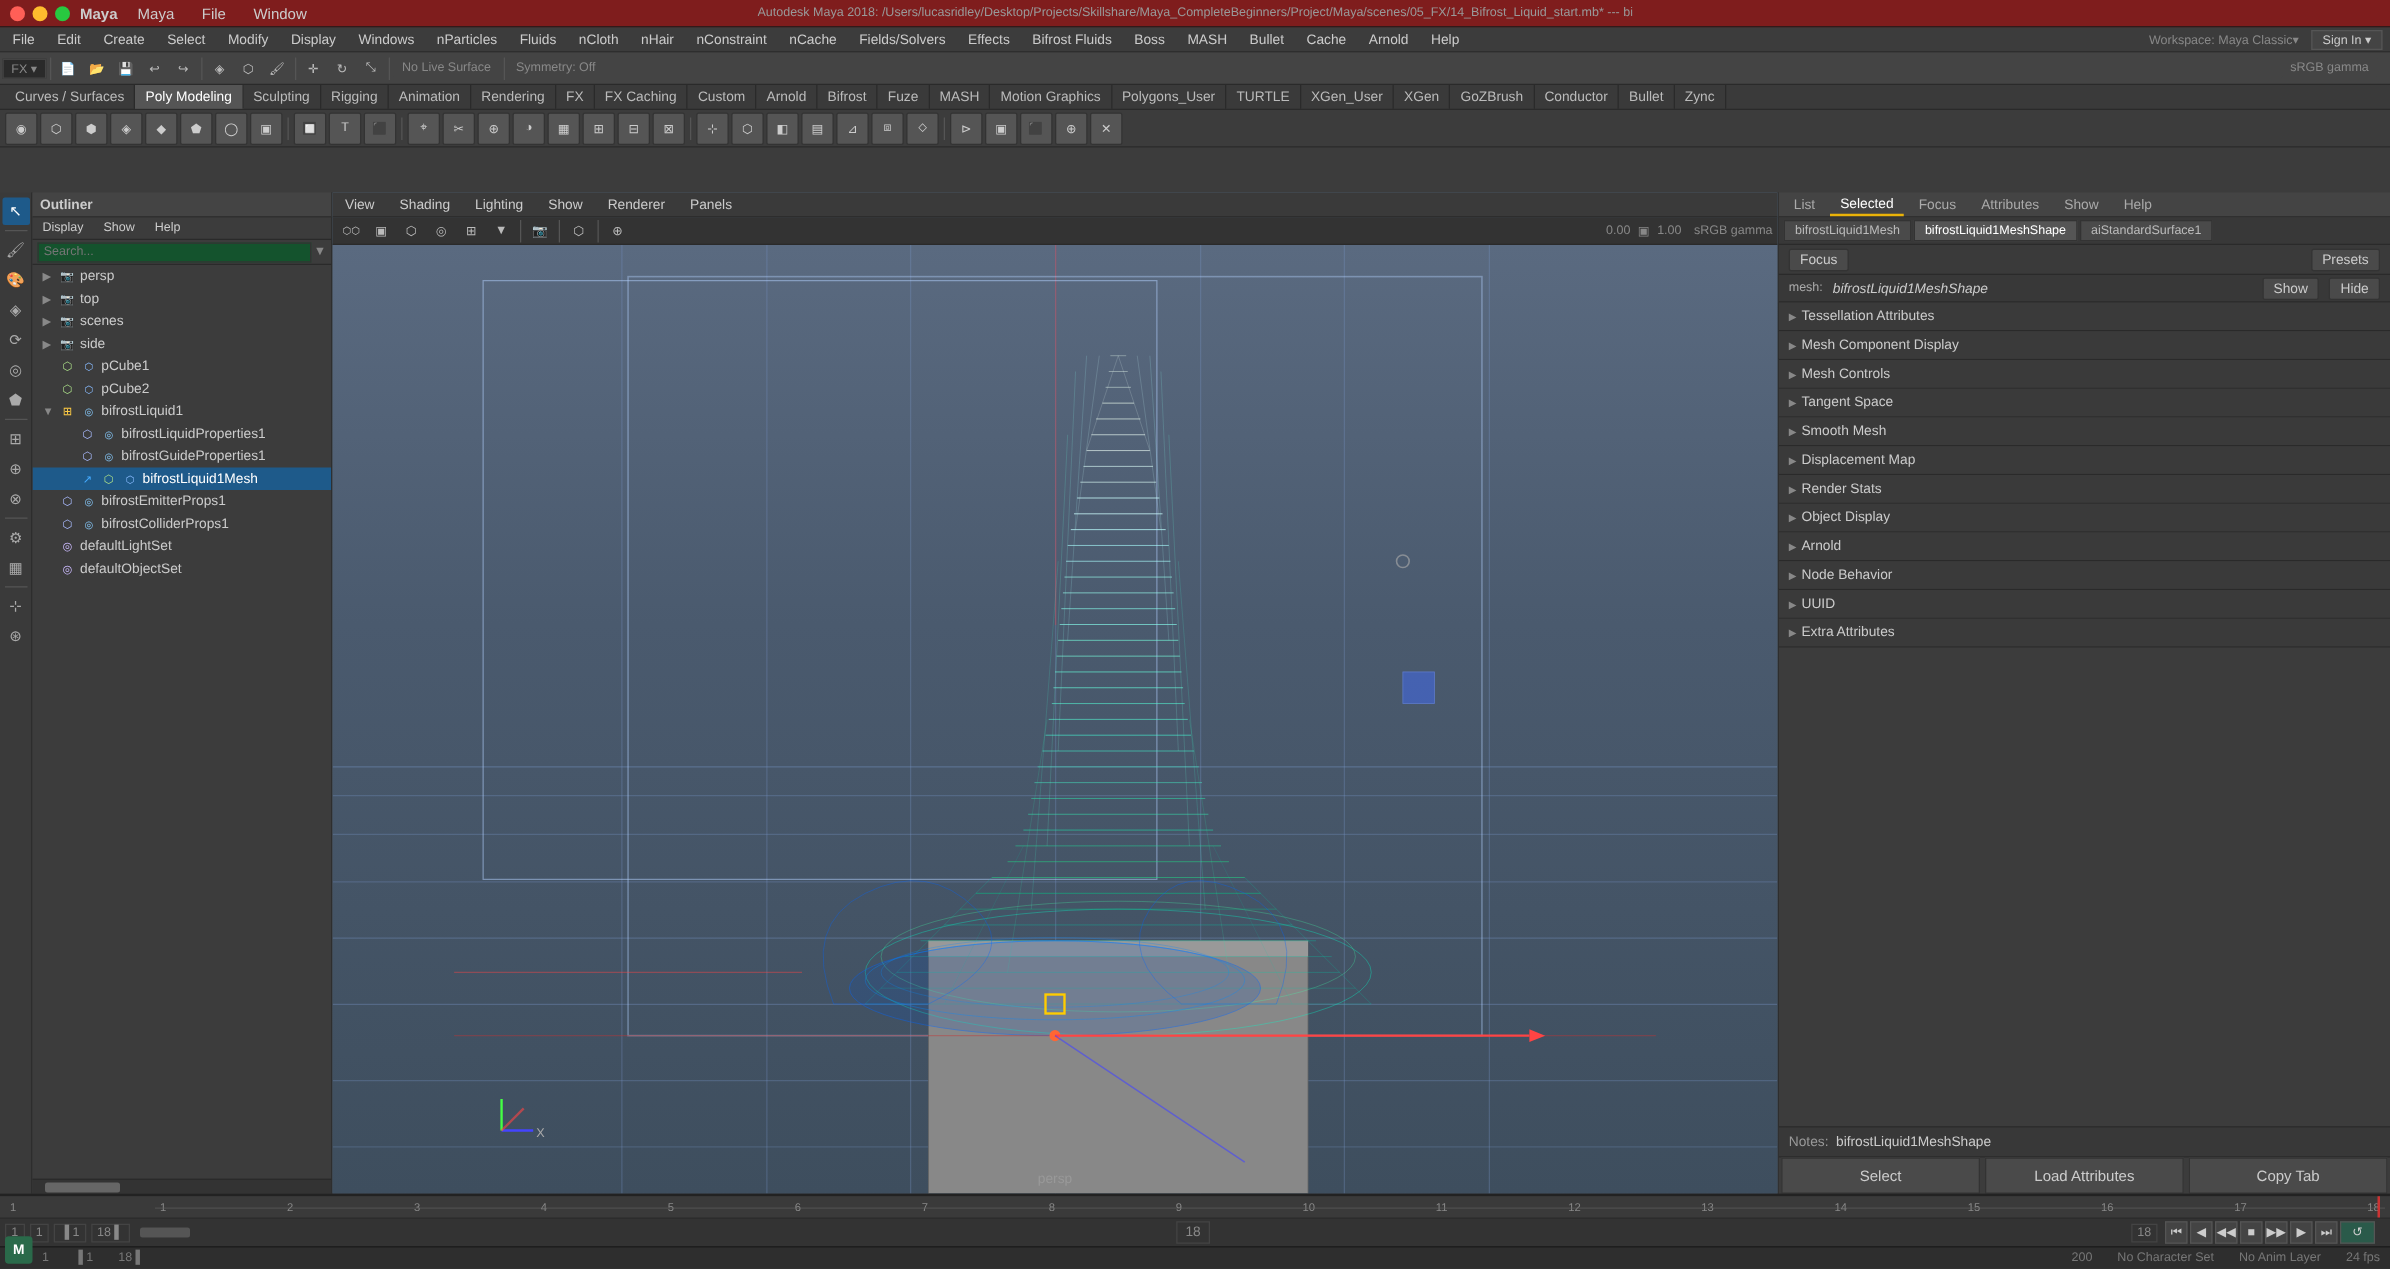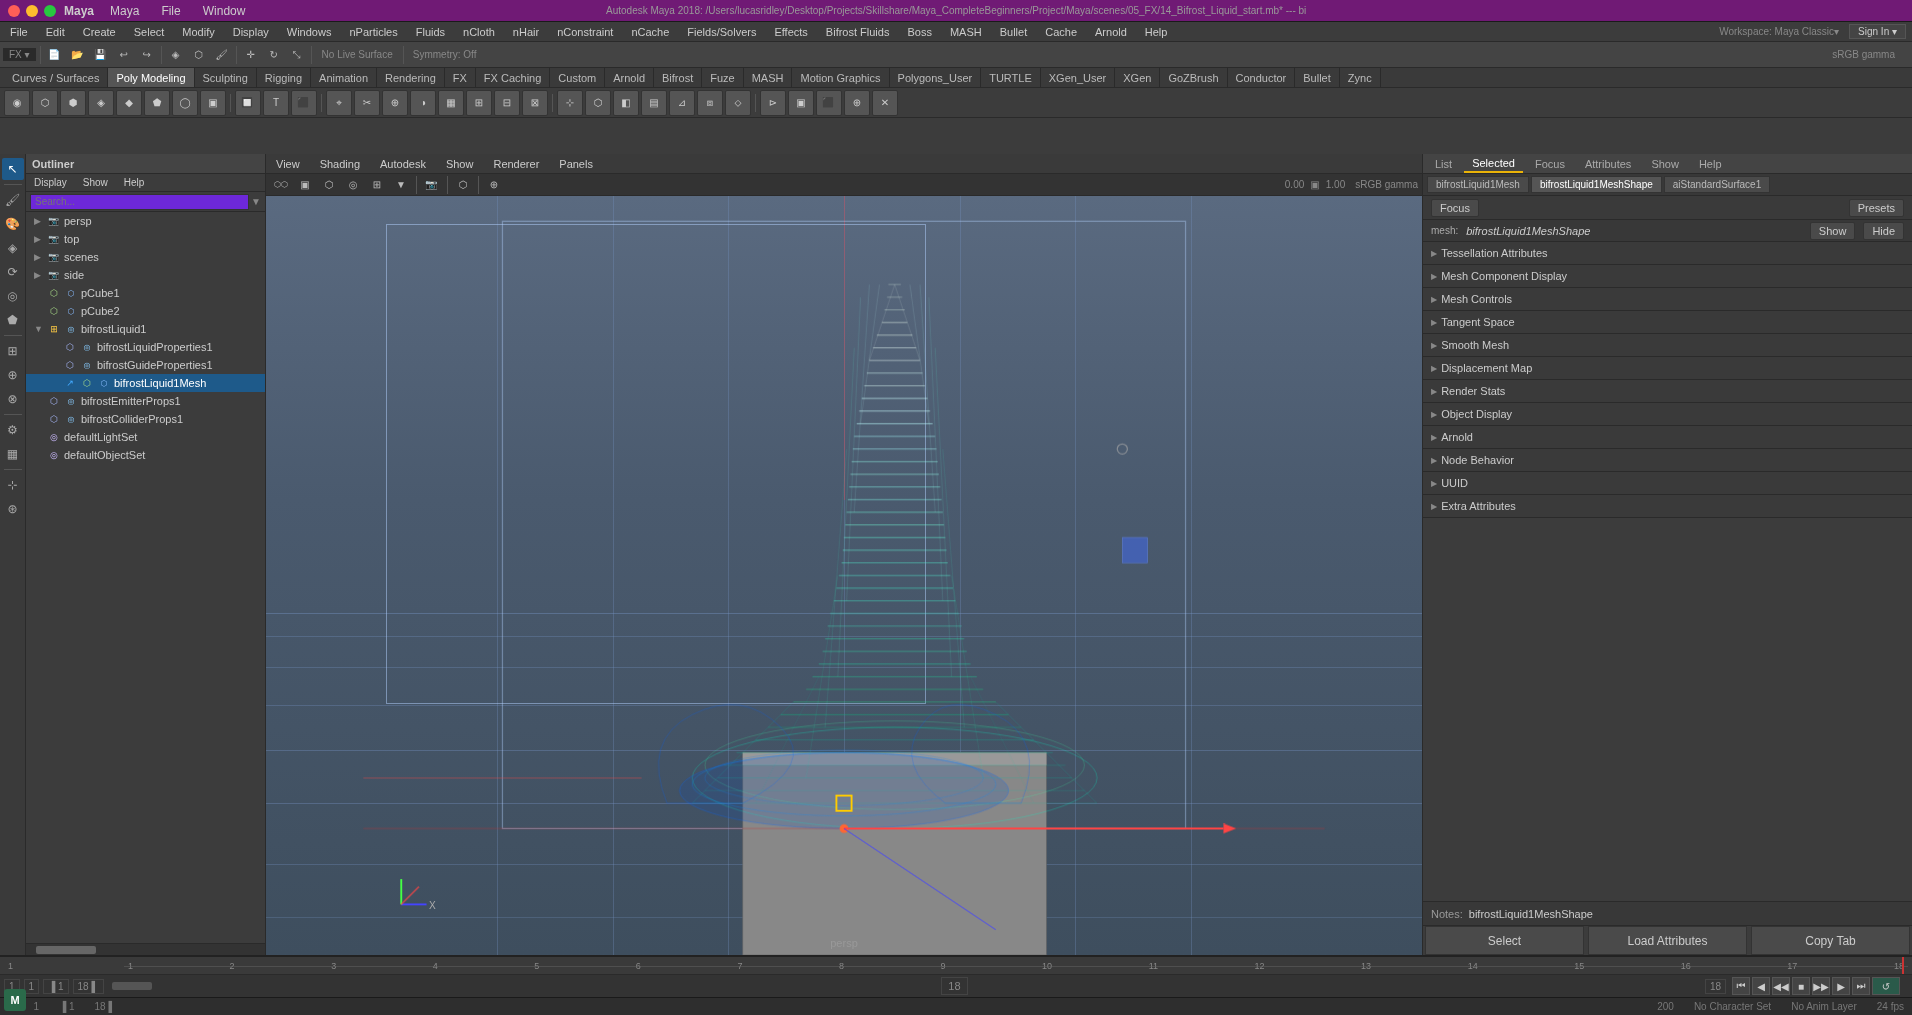--- a/index.html
+++ b/index.html
@@ -10,21 +10,21 @@
       font-family: -apple-system, BlinkMacSystemFont, 'Helvetica Neue', Arial, sans-serif;
       font-size: 11px;
       color: #ccc;
       overflow: hidden;
       position: relative;
     }
 
     
     #titlebar {
       height: 22px;
-      background: #701a75;
+      background: #7f1d1d;
       display: flex;
       align-items: center;
       padding: 0 8px;
       border-bottom: 1px solid #1a1a1a;
       position: relative;
     }
     #titlebar .traffic-lights {
       display: flex;
       gap: 6px;
       margin-right: 8px;
@@ -736,21 +736,21 @@
     <div id="outliner">
       <div id="outliner-header">
         <span class="panel-title">Outliner</span>
       </div>
       <div id="outliner-menubar">
         <span class="menu-item">Display</span>
         <span class="menu-item">Show</span>
         <span class="menu-item">Help</span>
       </div>
       <div id="outliner-search">
-        <input type="text" placeholder="Search..." style="width: 100%; height: 16px; background: #6d28d9; border: 1px solid rgb(51, 51, 51); color: rgb(204, 204, 204); font-size: 10px; padding: 0px 4px;">
+        <input type="text" placeholder="Search..." style="width: 100%; height: 16px; background: #14532d; border: 1px solid rgb(51, 51, 51); color: rgb(204, 204, 204); font-size: 10px; padding: 0px 4px;">
         <span style="font-size:10px;color:#888;margin-left:2px;cursor:pointer;">▼</span>
       </div>
       <div id="outliner-tree">
 
         <div class="tree-item">
           <span class="expand-arrow">▶</span>
           <span class="tree-icon tree-cam-icon">📷</span>
           <span>persp</span>
         </div>
 
@@ -845,21 +845,21 @@
       <div id="outliner-scroll-h">
         <div style="position:absolute;left:10px;width:60px;height:8px;top:2px;background:#666;border-radius:2px;"></div>
       </div>
     </div>
 
     <div id="viewport">
 
       <div id="viewport-menubar">
         <span class="menu-item">View</span>
         <span class="menu-item">Shading</span>
-        <span class="menu-item">Autodesk</span>
+        <span class="menu-item">Lighting</span>
         <span class="menu-item">Show</span>
         <span class="menu-item">Renderer</span>
         <span class="menu-item">Panels</span>
       </div>
 
       <div id="viewport-toolbar">
         <button class="tbtn" style="font-size:8px;">⬡⬡</button>
         <button class="tbtn">▣</button>
         <button class="tbtn">⬡</button>
         <button class="tbtn">◎</button>

